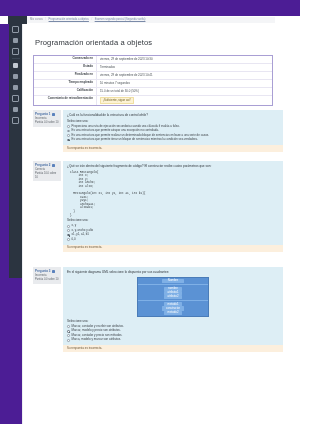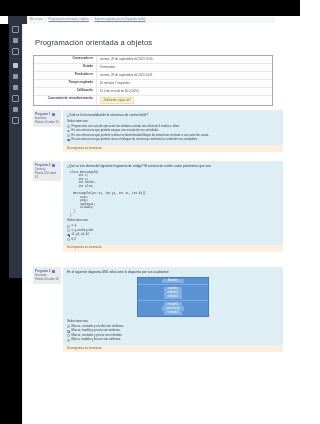--- a/index.html
+++ b/index.html
@@ -4,21 +4,21 @@
 <style>
   html,body{margin:0;padding:0;}
   body{
     width:300px;height:424px;overflow:hidden;
     background:#ffffff;
     font-family:"Liberation Sans", sans-serif;
     font-size:3.2px;
     color:#2f3336;
     -webkit-font-smoothing:antialiased;
   }
-  .app{position:relative;width:300px;height:424px;background:#000000;}
+  .app{position:relative;width:300px;height:424px;background:#4c1d95;}
 
   
   .topbar{position:absolute;left:0;top:16px;width:300px;height:8px;background:#ffffff;}
   .topbar-strip{position:absolute;left:27px;top:17px;width:248px;height:6px;background:#f4f5f7;}
 
   .brandbox{position:absolute;left:8px;top:16px;width:19px;height:8px;background:#2b3440;}
 
   .crumbs{position:absolute;left:30px;top:17.2px;display:flex;align-items:center;gap:2.5px;
           font-size:2.7px;line-height:5px;white-space:nowrap;}
   .crumb{color:#8b9199;}

